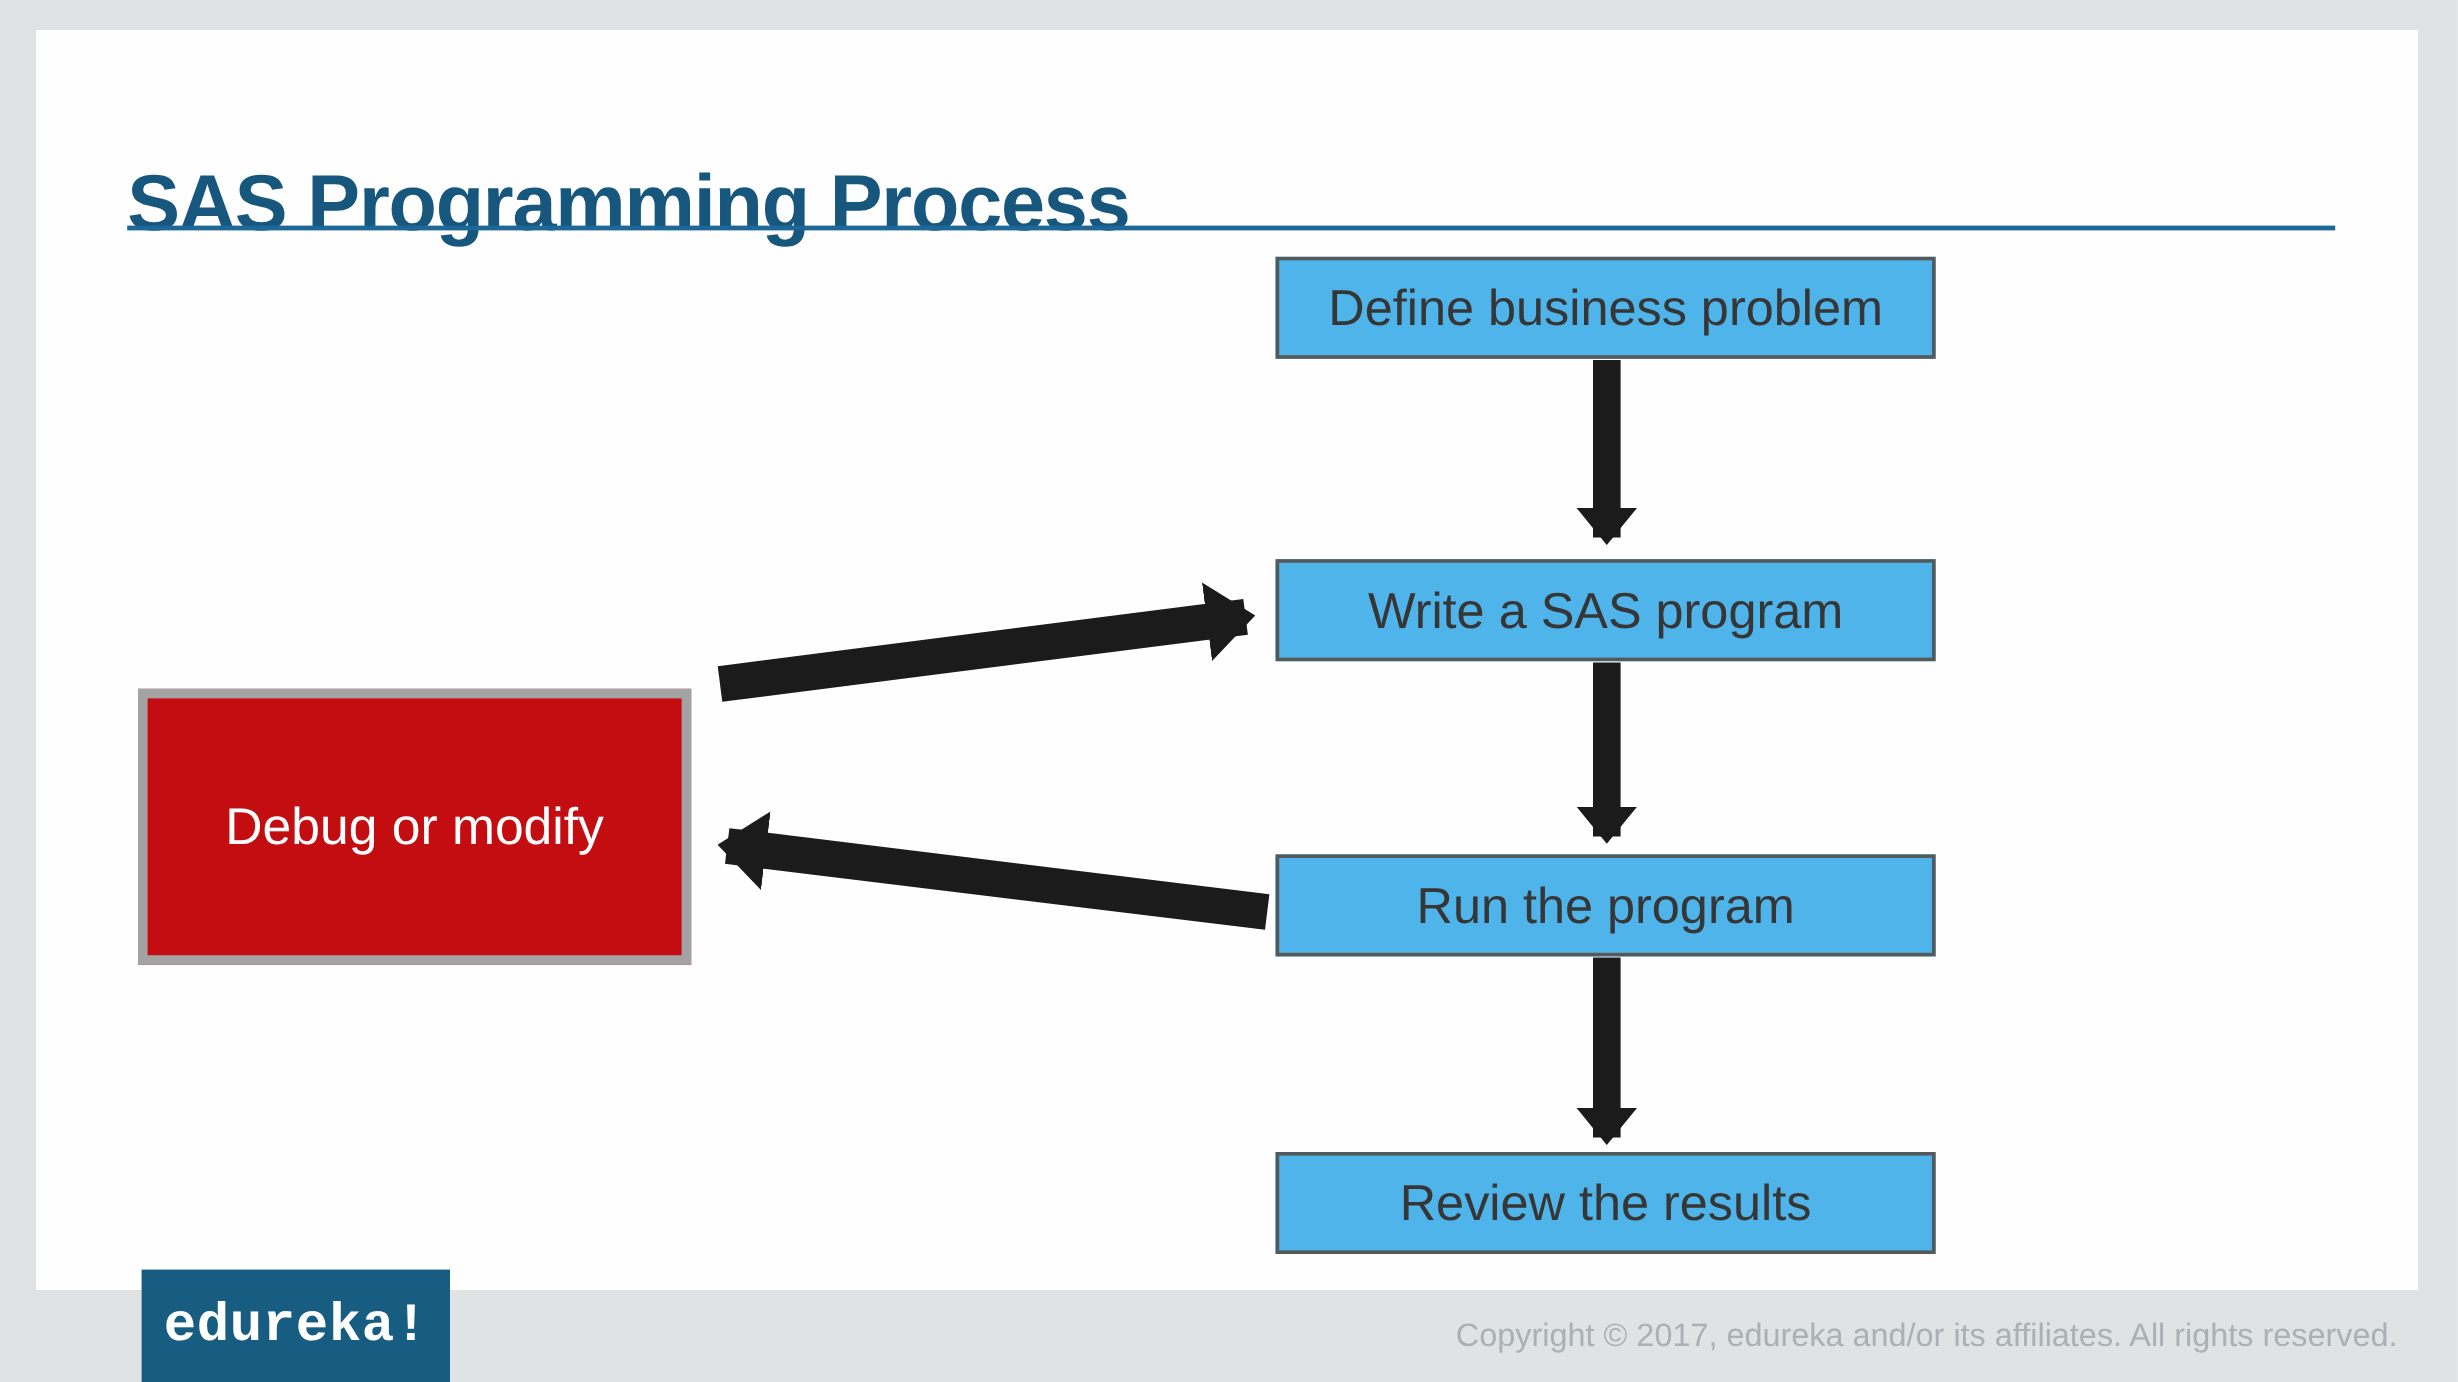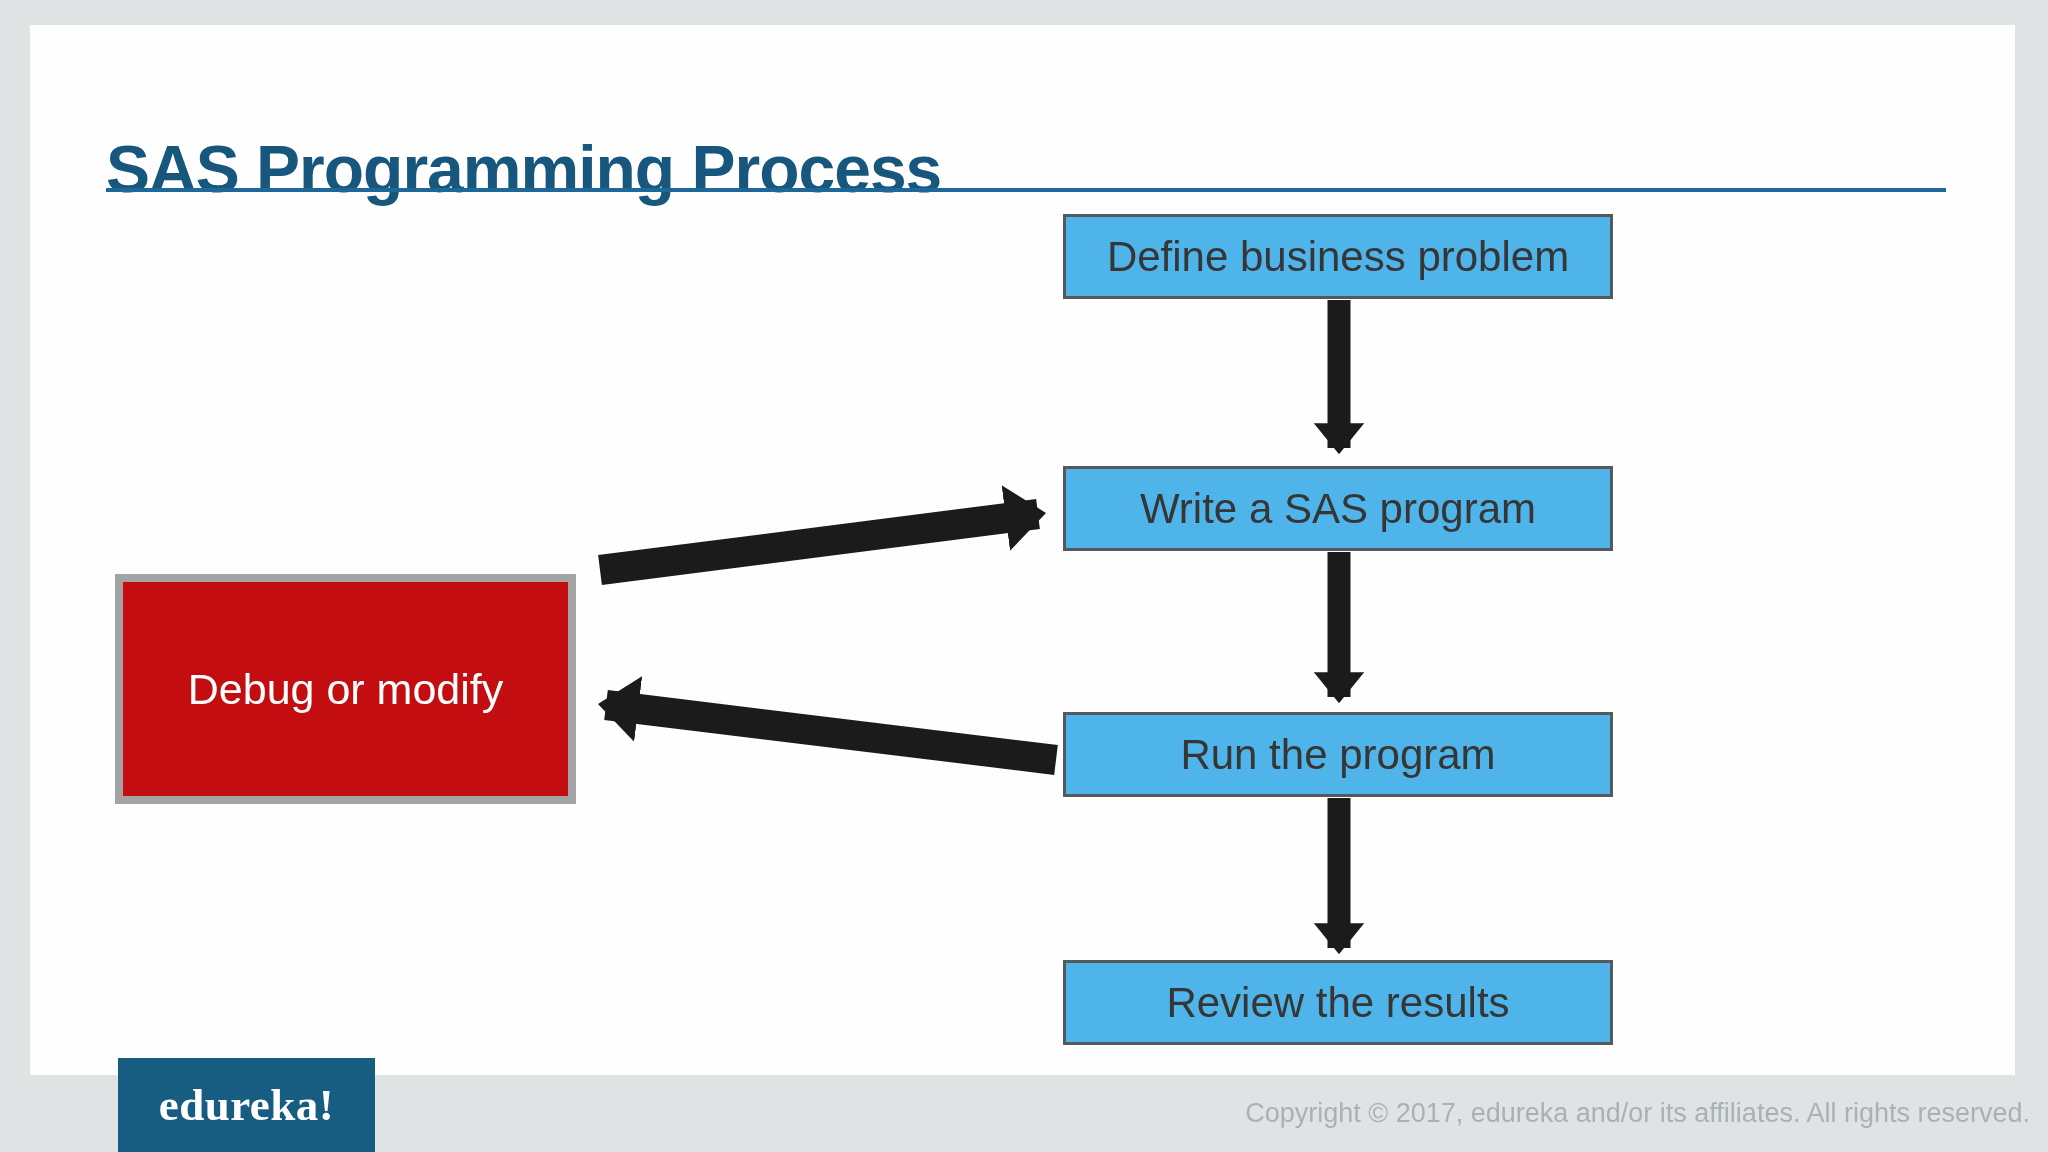--- a/index.html
+++ b/index.html
@@ -88,32 +88,32 @@
   .arrow-line { stroke: var(--arrow); fill: none; }
   .arrow-head { fill: var(--arrow); }
   .logo-box {
     position: absolute;
     left: 118px; top: 1058px;
     width: 257px; height: 94px;
     background: var(--logo-background);
     display: flex; align-items: center; justify-content: center;
   }
   .logo-text {
-    font-family: Liberation Serif, serif;
+    font-family: Liberation Mono, monospace;
     font-weight: 700;
     font-size: 45px;
     color: #ffffff;
     letter-spacing: 0.5px;
   }
   .footer-strip {
     position: absolute;
     left: 0; top: 1075px;
     width: 2048px; height: 77px;
     display: flex; align-items: center; justify-content: flex-end;
-    padding-right: 18px;
+    padding-right: 50px;
   }
   .copyright {
     font-size: 27px;
     color: var(--copyright-color);
     white-space: nowrap;
   }
 </style>
 </head>
 <body>
 

